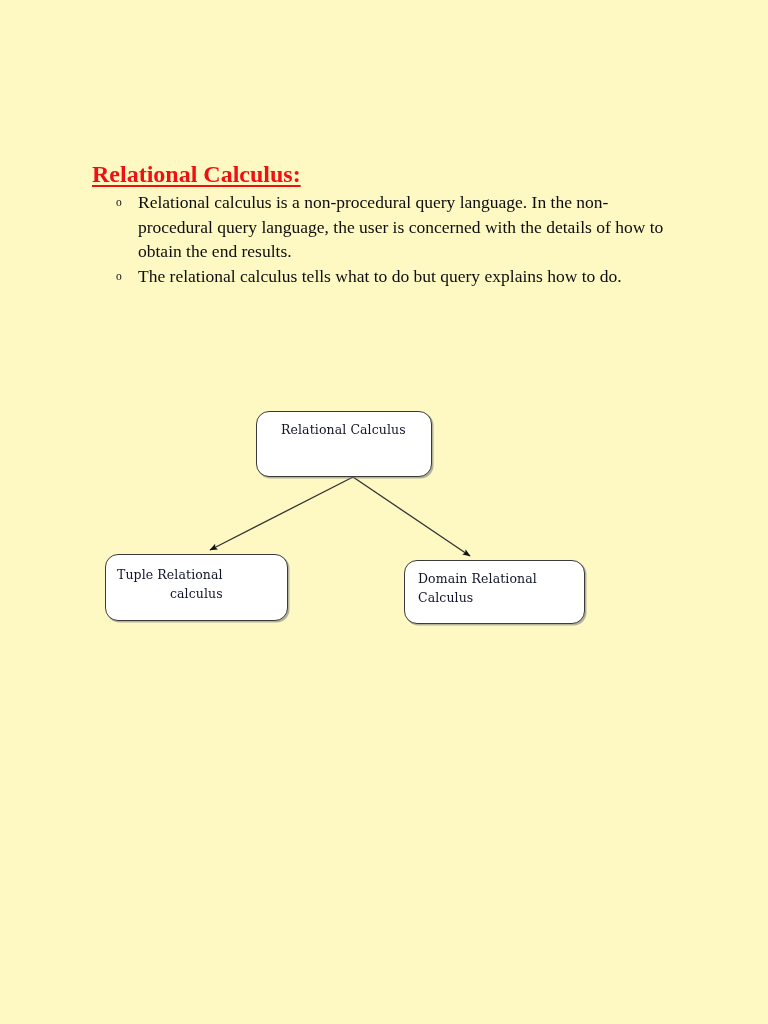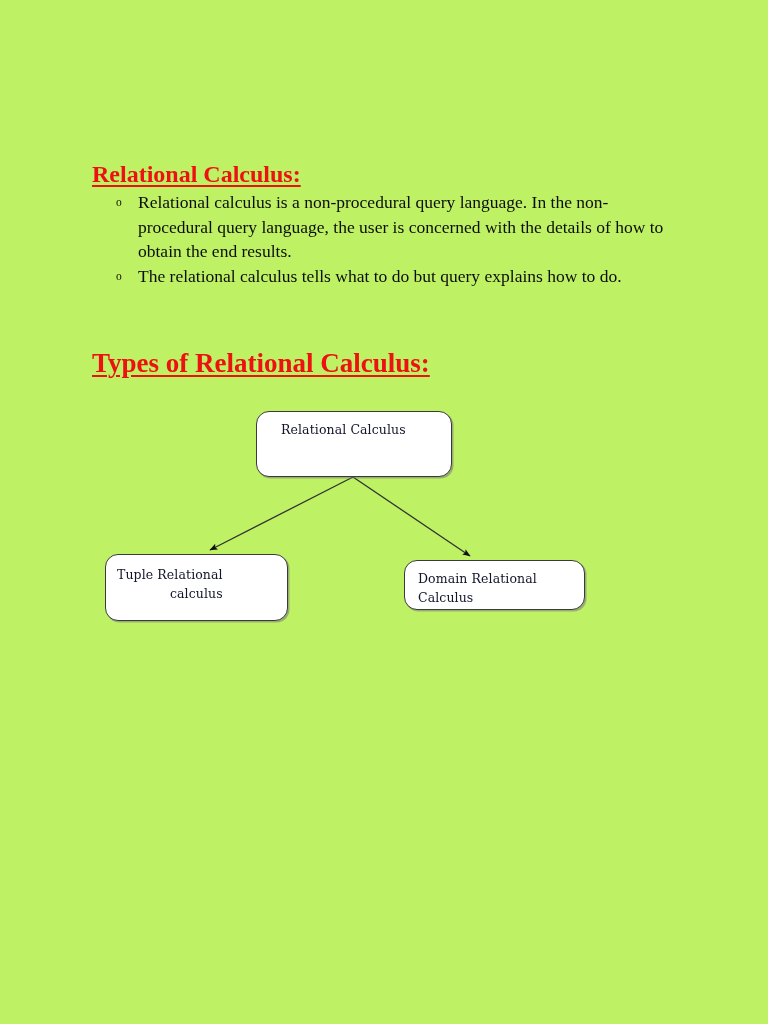--- a/index.html
+++ b/index.html
@@ -12,21 +12,21 @@
     height: 1024px;
     position: relative;
     overflow: hidden;
     font-family: "Liberation Serif", "DejaVu Serif", serif;
     -webkit-font-smoothing: antialiased;
   }
 
   .page {
     position: absolute;
     inset: 0;
-    background: #bef264;
+    background: #fef9c3;
   }
 
   
   .heading {
     position: absolute;
     color: #ee1111;
     font-weight: bold;
     text-decoration: underline;
     text-underline-offset: 3px;
     text-decoration-thickness: 2px;
@@ -106,21 +106,21 @@
     font-family: "DejaVu Serif", "Liberation Serif", serif;
     font-size: 12.5px;
     line-height: 19px;
     letter-spacing: 0.1px;
     white-space: pre-line;
   }
 
   #node-root {
     left: 256px;
     top: 411px;
-    width: 196px;
+    width: 176px;
     height: 66px;
   }
   #label-root {
     left: 24px;
     top: 8px;
   }
 
   #node-tuple {
     left: 105px;
     top: 554px;
@@ -130,21 +130,21 @@
   #label-tuple {
     left: 11px;
     top: 10px;
     text-align: right;
   }
 
   #node-domain {
     left: 404px;
     top: 560px;
     width: 181px;
-    height: 50px;
+    height: 64px;
   }
   #label-domain {
     left: 13px;
     top: 8px;
   }
 </style>
 </head>
 <body>
 
 <div class="page">
@@ -155,21 +155,20 @@
     <li class="bullet-item">
       <span class="bullet-marker">o</span>
       <span class="bullet-text">Relational calculus is a non-procedural query language. In the non-procedural query language, the user is concerned with the details of how to obtain the end results.</span>
     </li>
     <li class="bullet-item">
       <span class="bullet-marker">o</span>
       <span class="bullet-text">The relational calculus tells what to do but query explains how to do.</span>
     </li>
   </ul>
 
-  <h2 class="heading" id="heading-types">Types of Relational Calculus:</h2>
 
   <div class="diagram">
     <svg width="768" height="1024" viewBox="0 0 768 1024">
       <defs>
         <marker id="arrowhead" markerWidth="9" markerHeight="9" refX="7.4" refY="3.1" orient="auto" markerUnits="userSpaceOnUse">
           <path d="M0,0 L8,3.1 L0,6.2 L1.6,3.1 Z" fill="#111111"></path>
         </marker>
       </defs>
       <line x1="353" y1="477" x2="210" y2="550" stroke="#333333" stroke-width="1.3" marker-end="url(#arrowhead)"></line>
       <line x1="353" y1="477" x2="470" y2="556" stroke="#333333" stroke-width="1.3" marker-end="url(#arrowhead)"></line>

